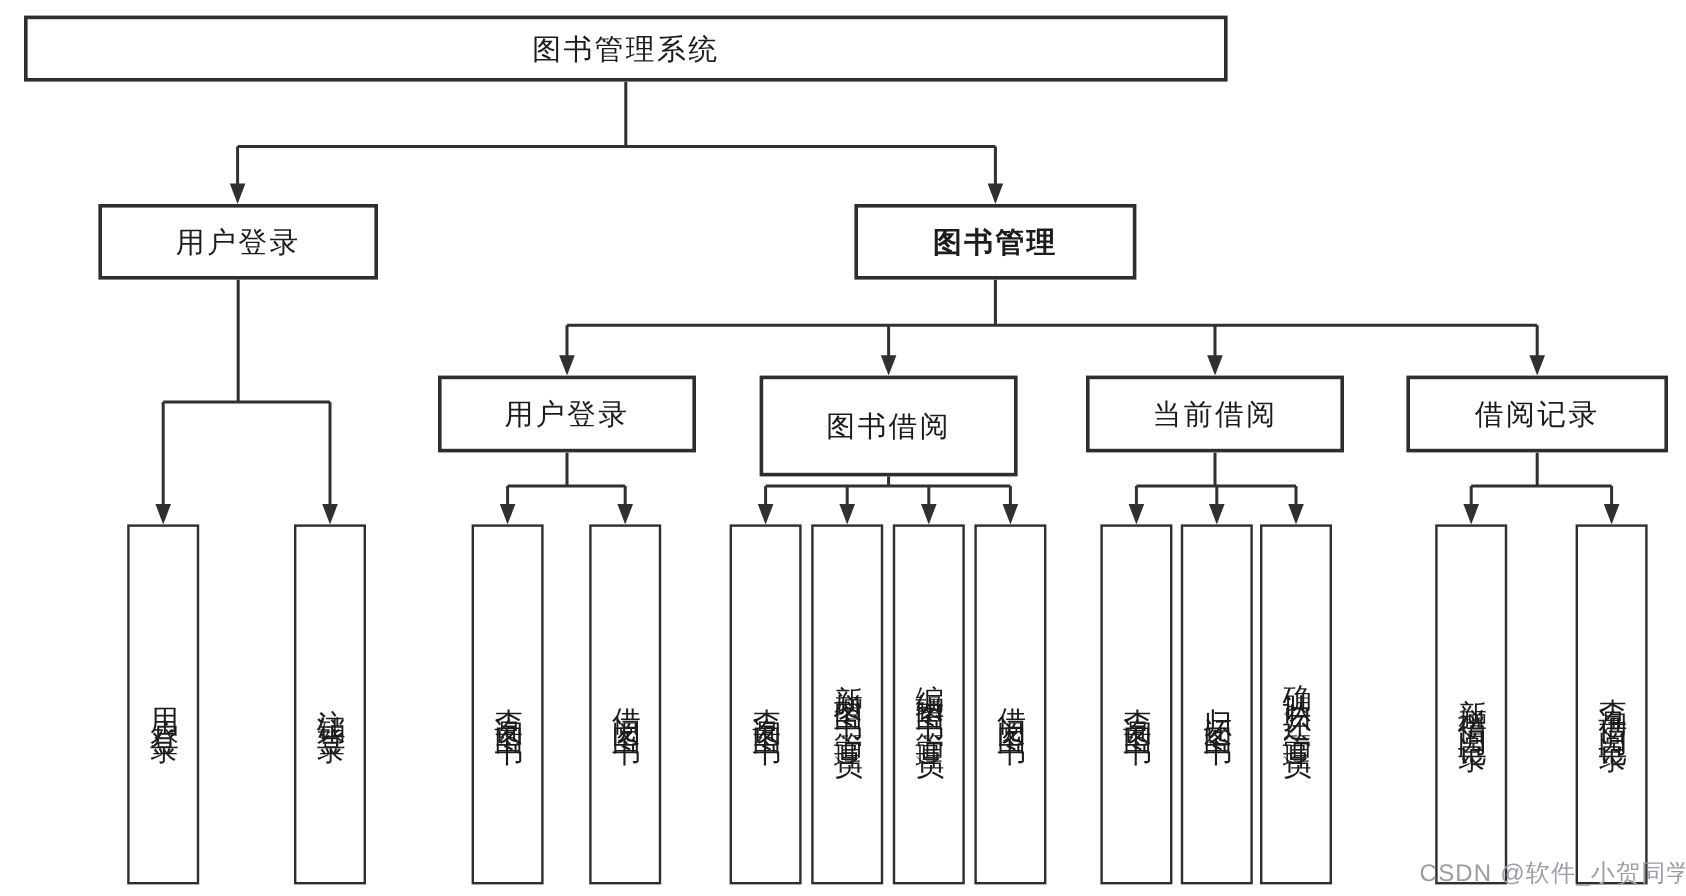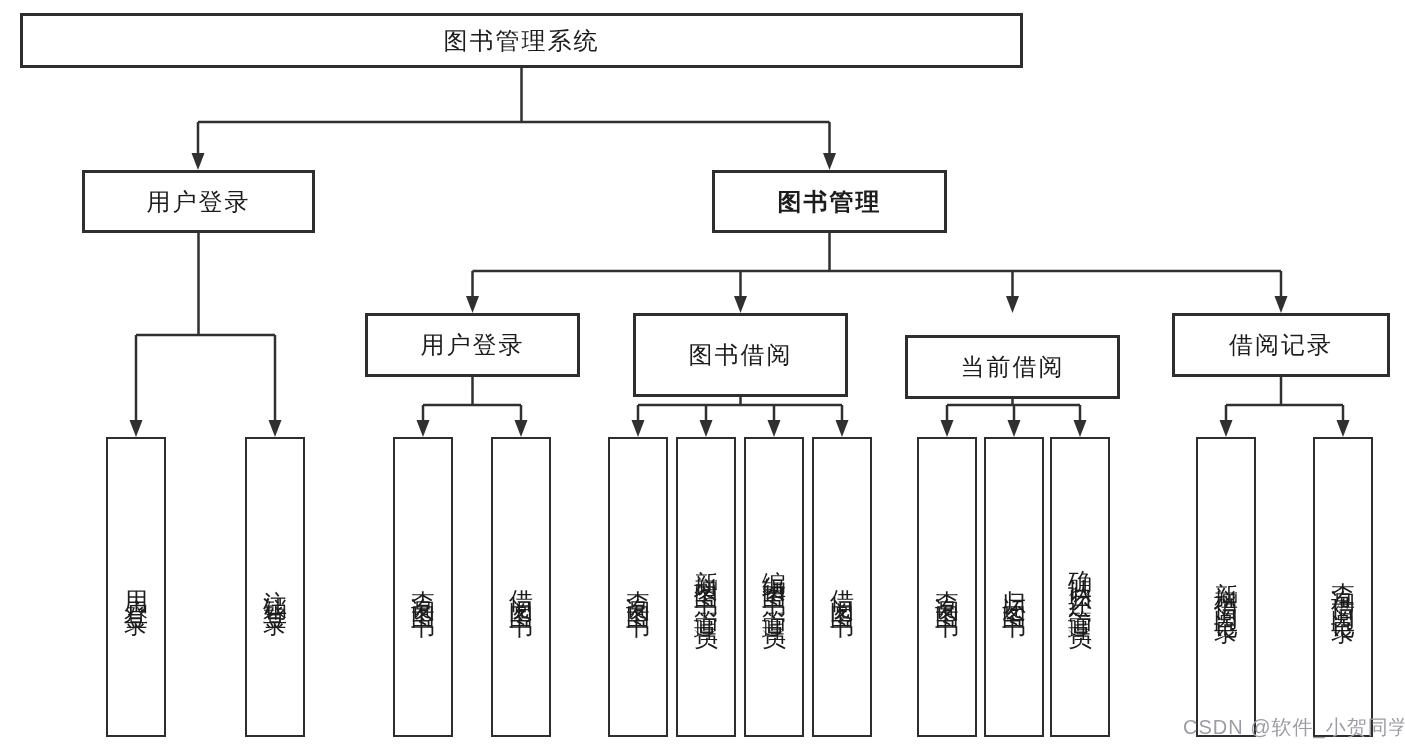--- a/index.html
+++ b/index.html
@@ -103,21 +103,21 @@
     </g>
   </svg>
 
   <div class="box" style="left:20px;top:13px;width:1003px;height:55px;">图书管理系统</div>
 
   <div class="box" style="left:82px;top:170px;width:233px;height:63px;">用户登录</div>
   <div class="box" style="left:712px;top:170px;width:235px;height:63px;font-weight:bold;">图书管理</div>
 
   <div class="box" style="left:365px;top:313px;width:215px;height:64px;">用户登录</div>
   <div class="box" style="left:633px;top:313px;width:215px;height:84px;">图书借阅</div>
-  <div class="box" style="left:905px;top:313px;width:215px;height:64px;margin-top:22px;">当前借阅</div>
+  <div class="box" style="left:905px;top:313px;width:215px;height:64px;">当前借阅</div>
   <div class="box" style="left:1172px;top:313px;width:218px;height:64px;">借阅记录</div>
 
   <div class="box leaf" style="left:106px;top:437px;width:60px;height:300px;">
     <span>用户登录</span>
   </div>
   <div class="box leaf" style="left:245px;top:437px;width:60px;height:300px;">
     <span>注销登录</span>
   </div>
 
   <div class="box leaf" style="left:393px;top:437px;width:60px;height:300px;">

